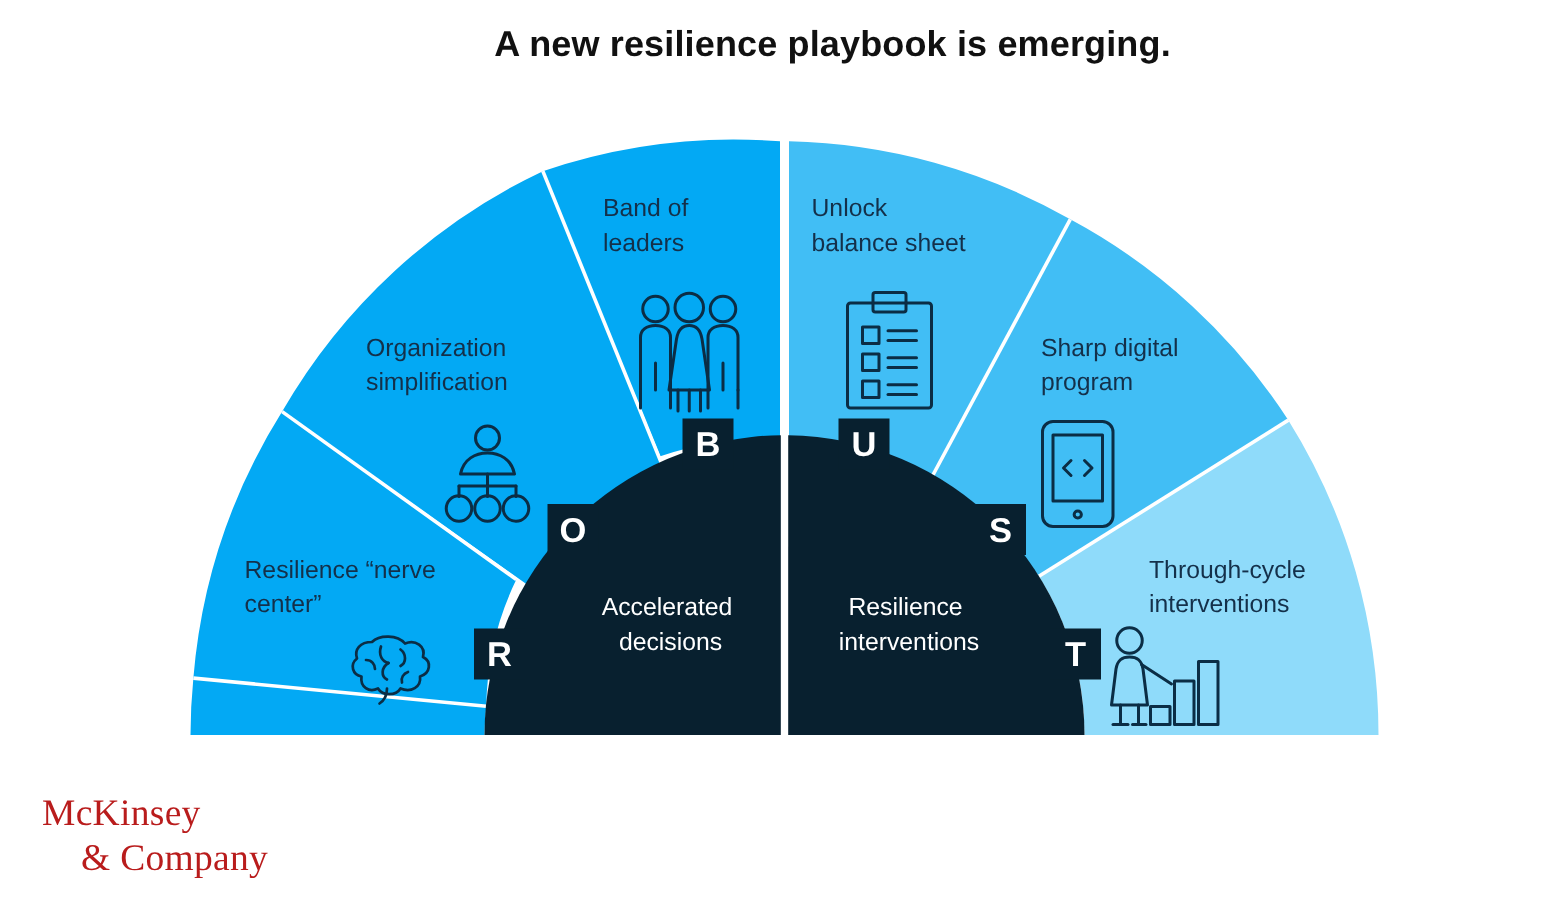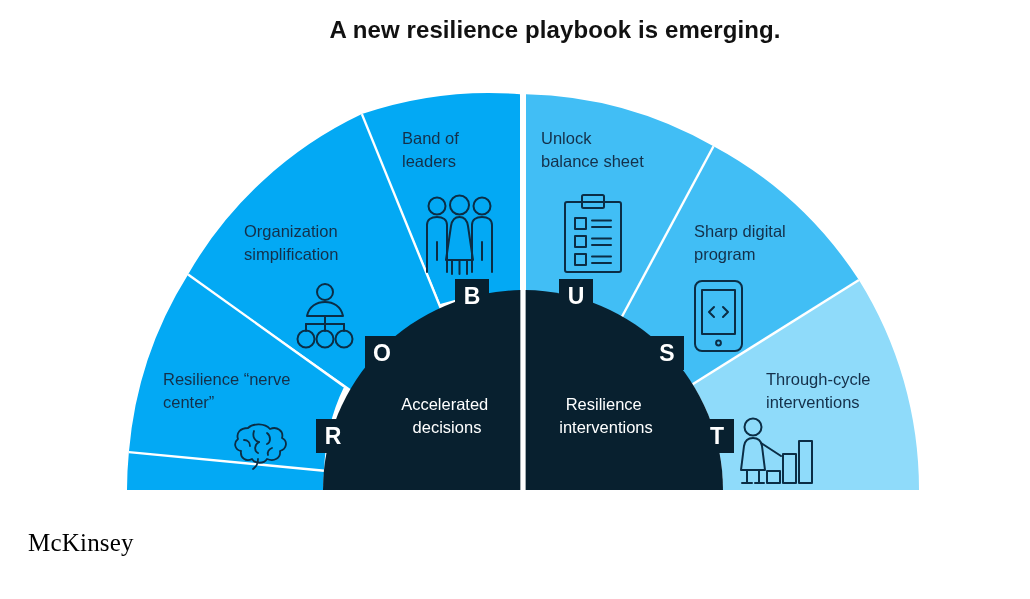--- a/index.html
+++ b/index.html
@@ -82,21 +82,21 @@
     stroke-linecap: round;
     stroke-linejoin: round;
   }
 
   #brand {
     position: absolute;
     left: 28px;
     top: 528px;
     width: 220px;
     font-family: "Liberation Serif", serif;
-    color: #000000;
+    color: #b91c1c;
     line-height: 1.18;
   }
   #brand .b1 {
     display: block;
     font-size: 25px;
     letter-spacing: 0.2px;
   }
   #brand .b2 {
     display: block;
     font-size: 25px;
@@ -328,13 +328,14 @@
     <g>
       <rect x="700" y="419" width="34" height="34" fill="#08202F"></rect>
       <text class="badge-letter" x="717" y="444" text-anchor="middle">T</text>
     </g>
 
   </svg>
 </div>
 
 <div id="brand">
   <span class="b1">McKinsey</span>
+  <span class="b2">&amp; Company</span>
 </div>
 
 </body></html>

